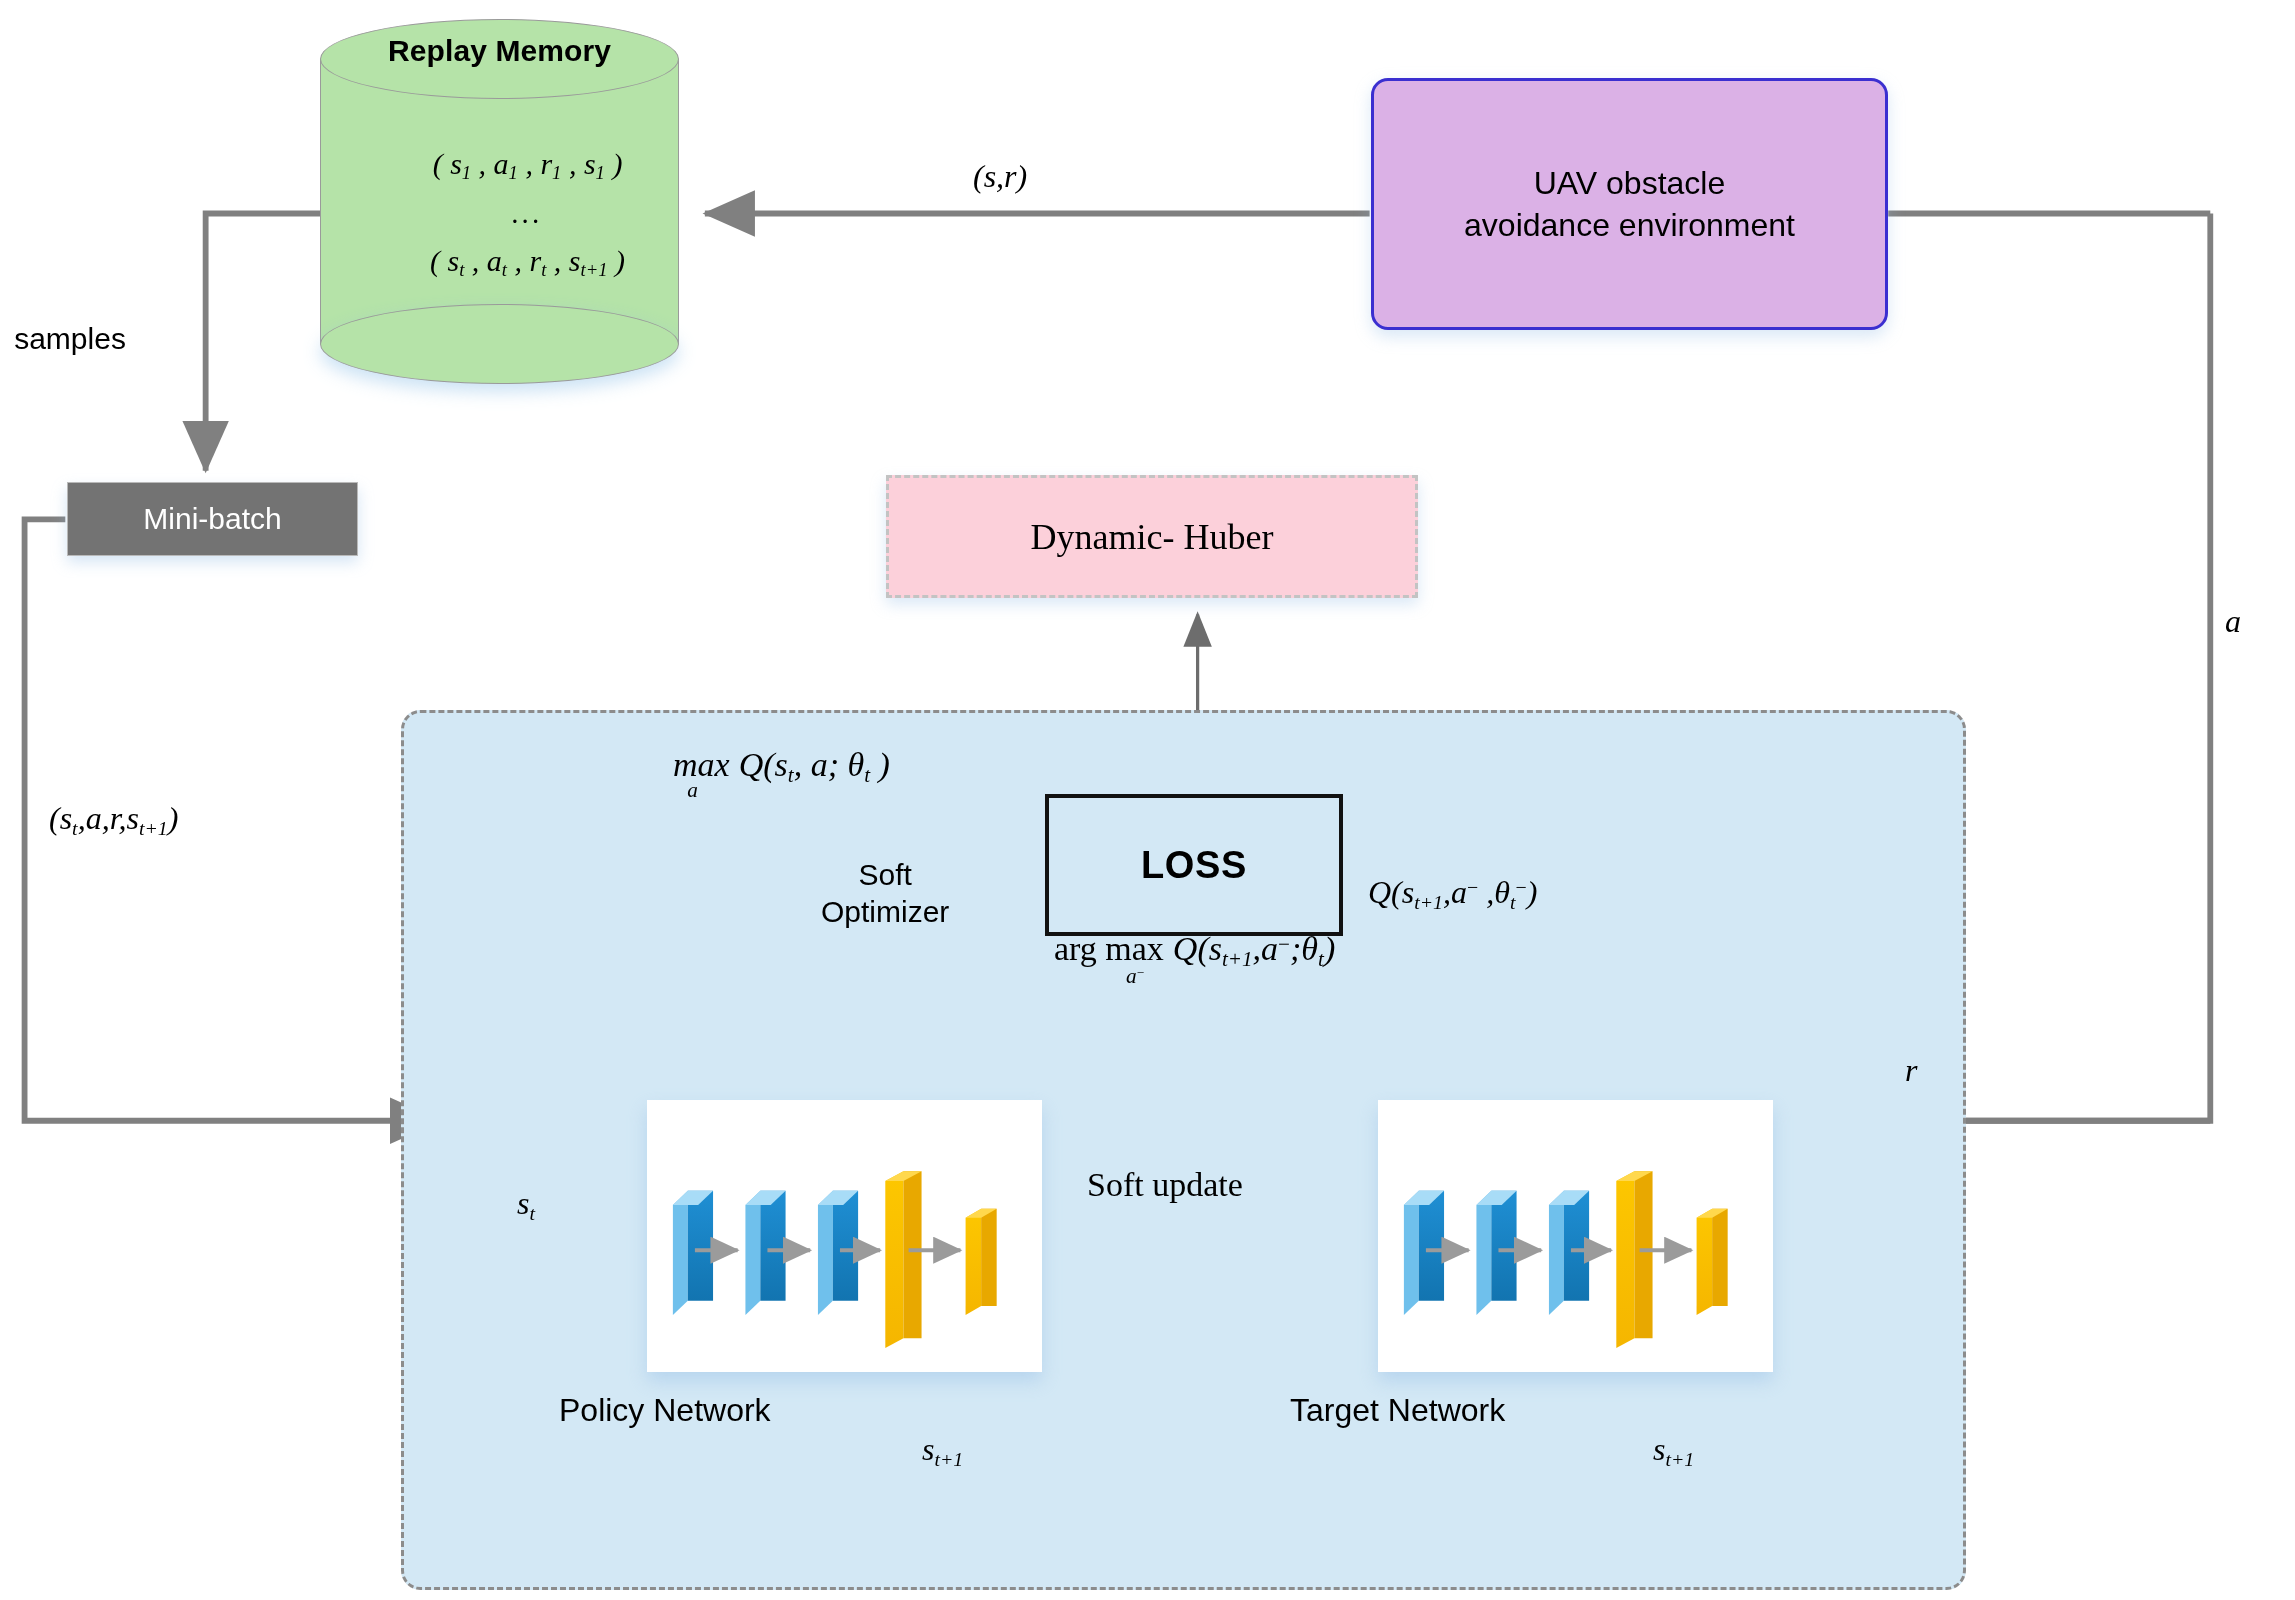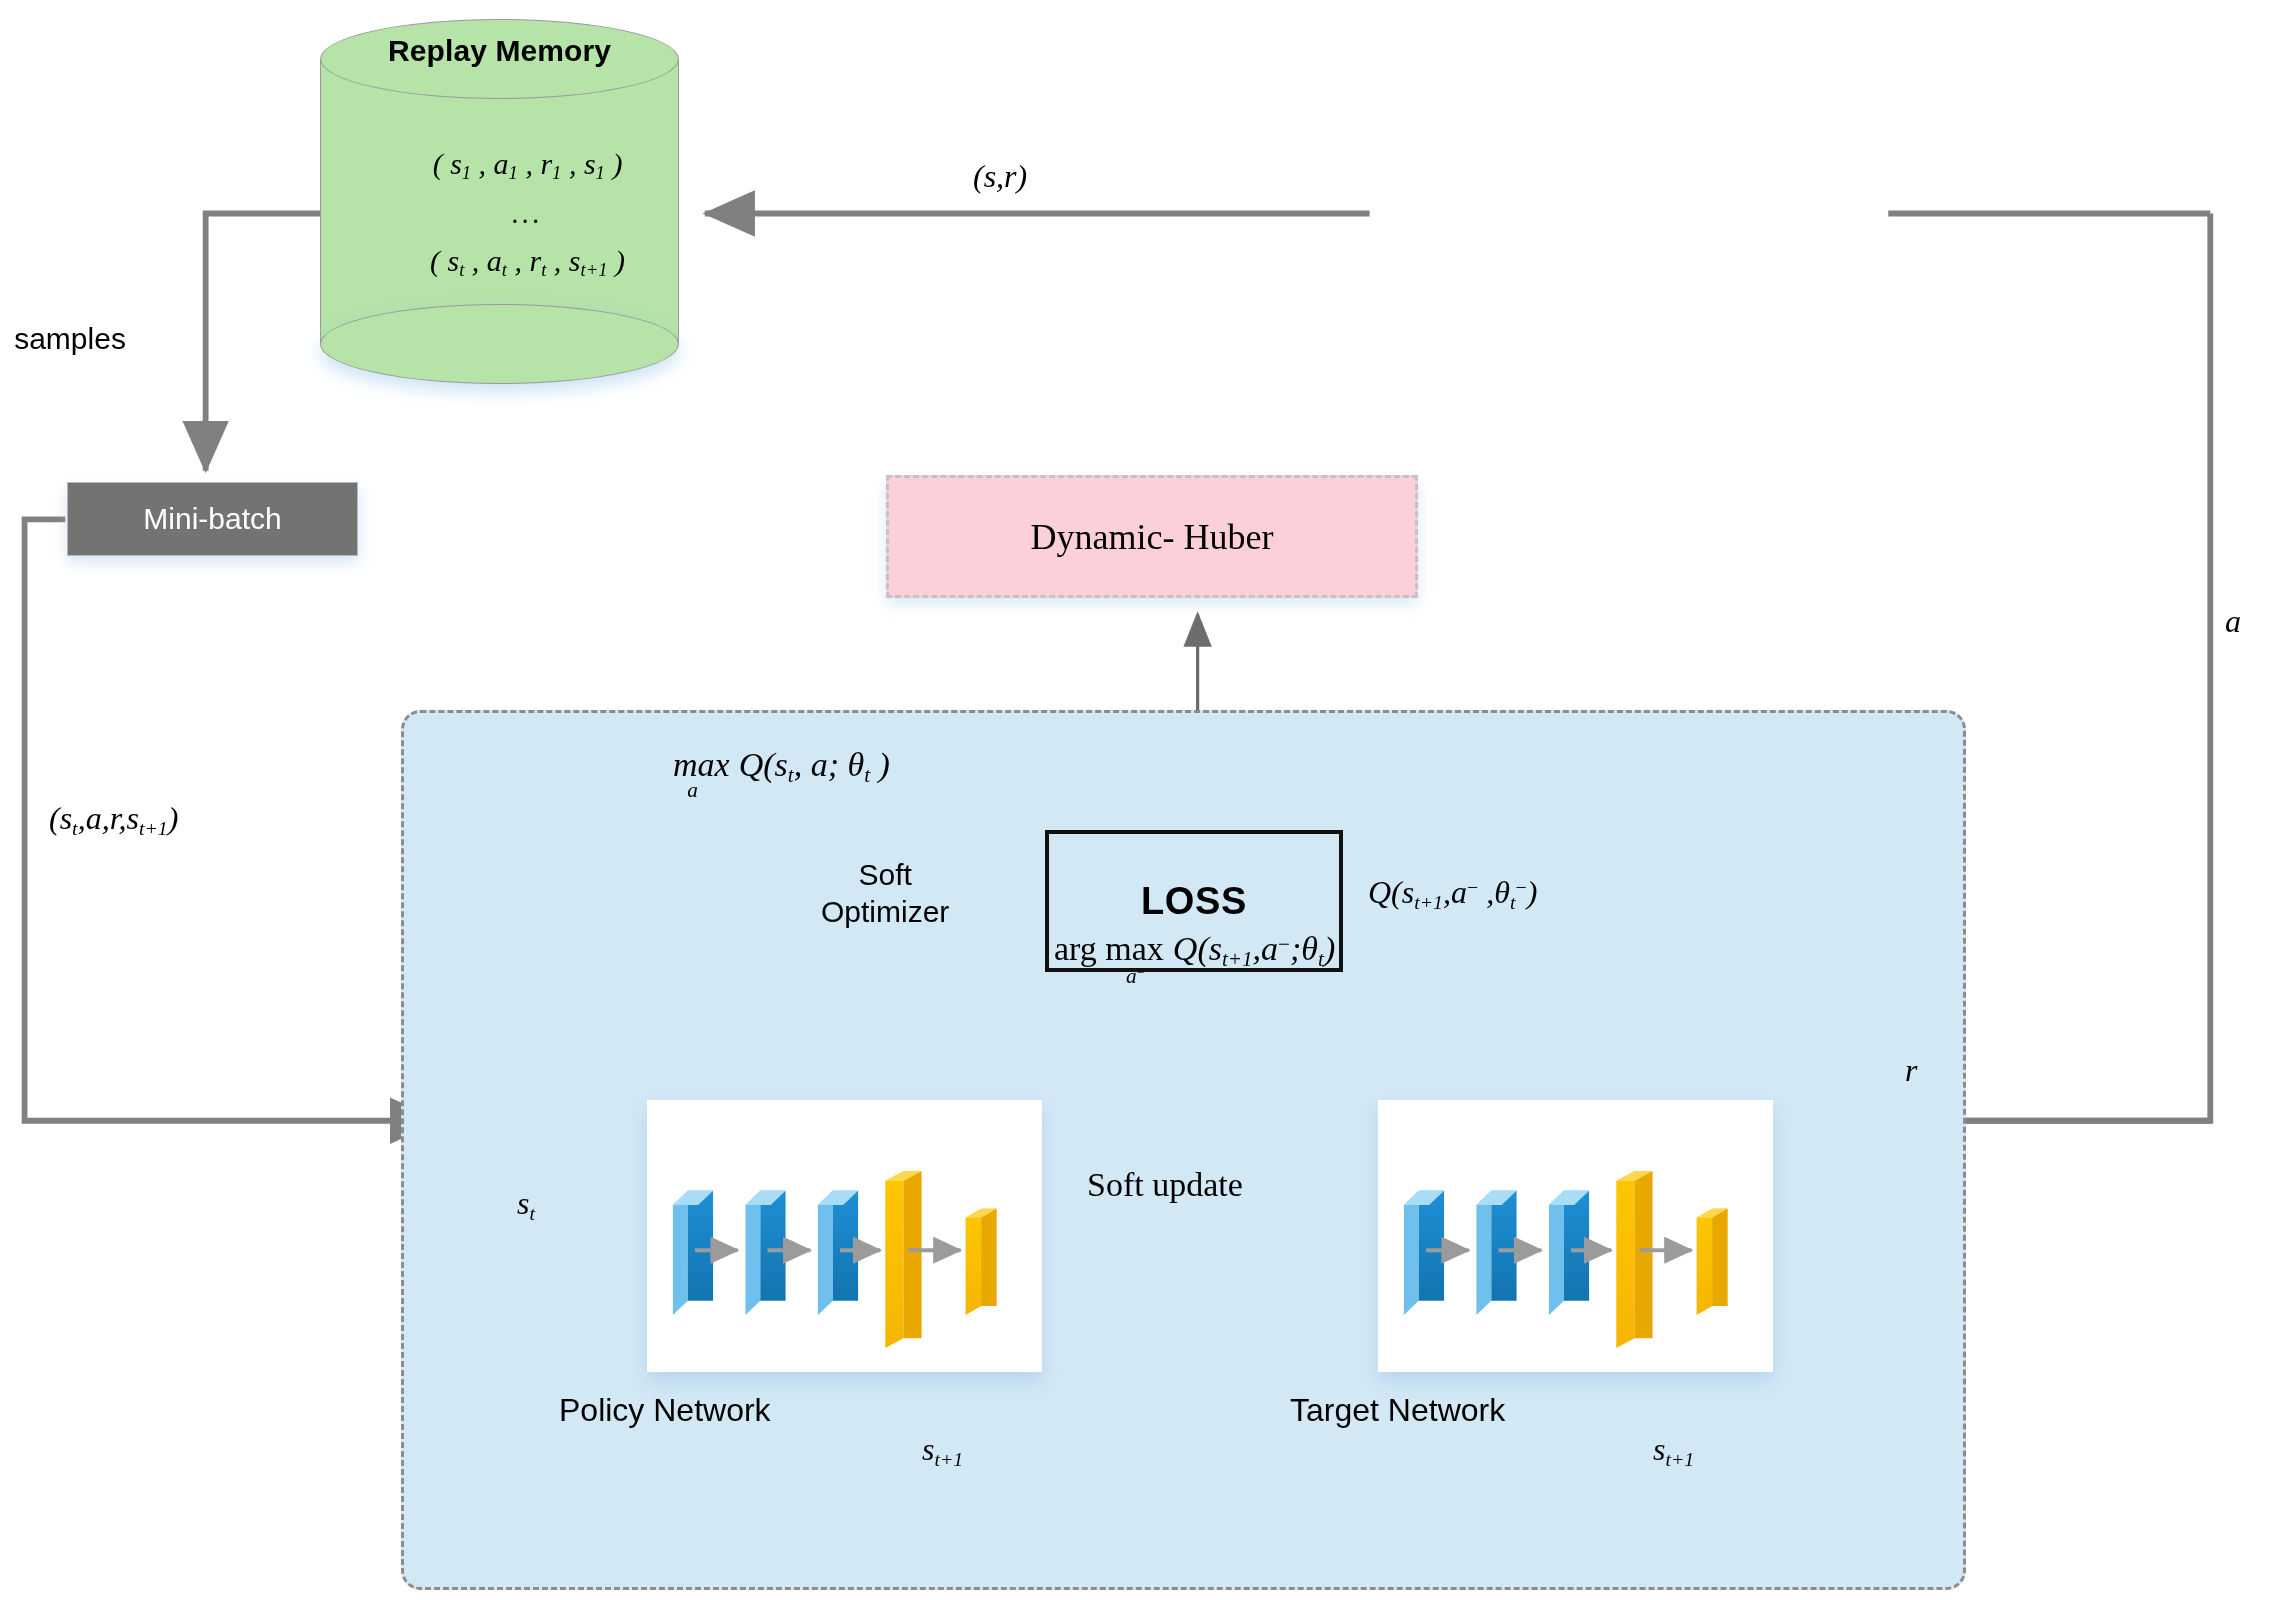--- a/index.html
+++ b/index.html
@@ -49,21 +49,21 @@
       display:flex;align-items:center;justify-content:center;
       font-family:"Liberation Serif",serif;font-size:36px;
       box-shadow:0 6.5px 14.2px rgba(150,190,230,.35);}
 
   #train-panel{position:absolute;left:401px;top:710px;width:1565px;height:880px;
       background:#d3e8f5;border:3.2px dashed #8c8c8c;border-radius:19.4px;box-sizing:border-box;}
 
   #loss-box{position:absolute;left:1045px;top:794px;width:298px;height:142px;
       background:#d3e8f5;border:4.5px solid #111;box-sizing:border-box;
       display:flex;align-items:center;justify-content:center;font-size:38px;font-weight:bold;
-      letter-spacing:0.6px;margin-top:36px;}
+      letter-spacing:0.6px;}
 
   .net-card{position:absolute;background:#ffffff;box-shadow:0 9px 17px rgba(150,190,230,.45);}
   #policy-card{left:647px;top:1100px;width:395px;height:272px;}
   #target-card{left:1378px;top:1100px;width:395px;height:272px;}
 
   
   #lbl-sr{left:973px;top:116px;font-size:32px;margin-top:44px;}
   #lbl-samples{left:14.2px;top:323px;font-size:30px;text-align:center;}
   #lbl-sars{left:49px;top:802px;font-size:32px;}
   #lbl-a-right{left:2225px;top:605px;font-size:32px;}
@@ -152,20 +152,26 @@
         <span class="math">r</span><sub>1</sub> , <span class="math">s</span><sub>1</sub> )
       </div>
       <div class="dots">...</div>
       <div>
         ( <span class="math">s</span><sub>t</sub> , <span class="math">a</span><sub>t</sub> ,
         <span class="math">r</span><sub>t</sub> , <span class="math">s</span><sub>t+1</sub> )
       </div>
     </div>
   </div>
 
+  <div id="uav-box" class="sans">
+    <div>
+      <span>UAV obstacle</span><br>
+      <span>avoidance environment</span>
+    </div>
+  </div>
 
   <div id="mini-batch" class="sans">
     <span>Mini-batch</span>
   </div>
 
   <div id="dynamic-huber">
     <span>Dynamic- Huber</span>
   </div>
 
   <div id="loss-box" class="sans">

